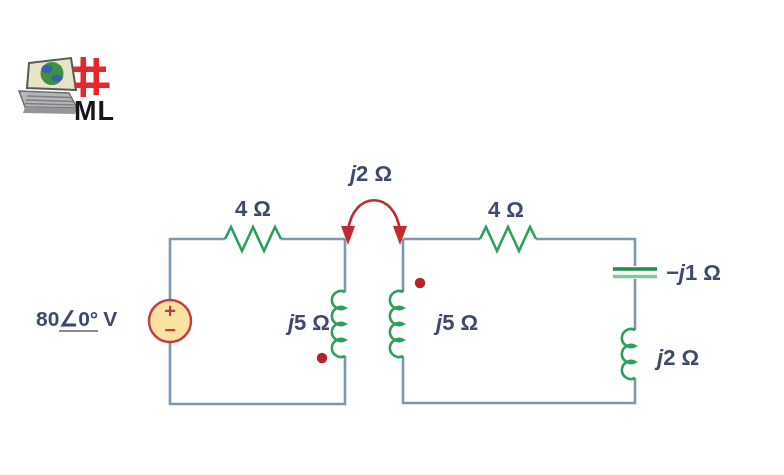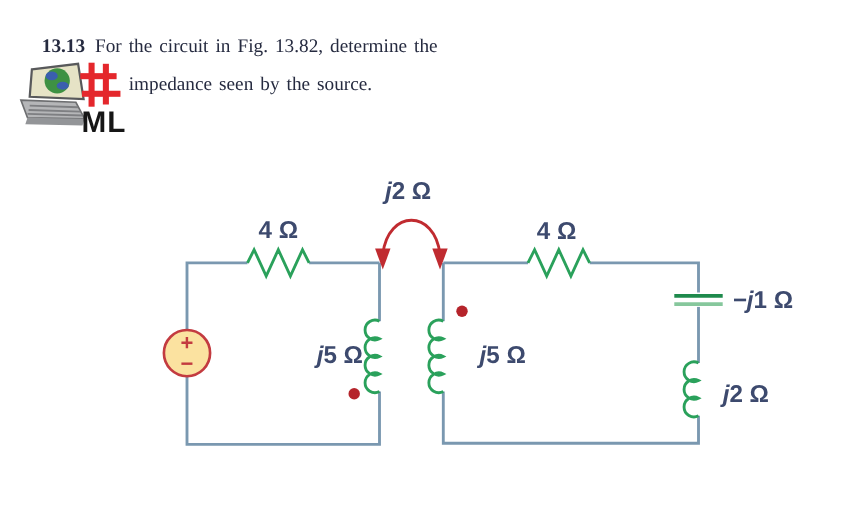--- a/index.html
+++ b/index.html
@@ -27,24 +27,20 @@
   .srcCircle{fill:#fbe2a0;stroke:#c33b40;stroke-width:2.4;}
   text.lbl{font-family:"Liberation Sans",sans-serif;font-weight:bold;font-size:22px;fill:#3d4a6e;}
   text.sg{font-family:"Liberation Sans",sans-serif;font-weight:bold;font-size:20px;fill:#c33b40;}
   .it{font-style:italic;}
 </style>
 </head>
 <body>
 
 <div class="page">
 
-  <div class="stmt" id="line1">
-    <b class="num">13.13</b><span>For the circuit in Fig. 13.82, determine the</span>
-  </div>
-  <div class="stmt" id="line2">impedance seen by the source.</div>
 
   <svg class="circ" width="784" height="475" viewBox="0 0 784 475">
     <g transform="translate(17,57)">
       <polygon points="12,6 54,1 59,33 10,31" fill="#e6e3c6" stroke="#58595b" stroke-width="2"></polygon>
       <circle cx="35" cy="16.5" r="11.5" fill="#3e9143"></circle>
       <ellipse cx="30" cy="12" rx="5.5" ry="4" fill="#3a5fae"></ellipse>
       <ellipse cx="40" cy="21" rx="5.5" ry="3.6" fill="#3a5fae"></ellipse>
       <polygon points="2,34 52,36 60,51 8,50" fill="#b5b6b8" stroke="#6d6e70" stroke-width="1.5"></polygon>
       <path d="M10,39 L54,40.5 M9,43 L56,44.5 M8,46.5 L58,48" stroke="#7e7f82" stroke-width="1.6" fill="none"></path>
       <polygon points="8,50 60,51 58,57 6,56" fill="#939598"></polygon>
@@ -53,20 +49,22 @@
     <g transform="translate(73,57)" fill="#e4272c">
       <rect x="7.5" y="0" width="5.5" height="40"></rect>
       <rect x="20.5" y="1" width="5.5" height="37"></rect>
       <rect x="0" y="9.5" width="33" height="5.5"></rect>
       <rect x="1.5" y="25.5" width="35" height="5.5"></rect>
     </g>
   </svg>
 
   <div class="ml">ML</div>
 
+  <div class="srclbl"><span>80</span><span class="ang">∠0°</span><span class="v">V</span>
+  </div>
 
   <svg class="circ" width="784" height="475" viewBox="0 0 784 475">
 
     <path class="wire" d="M170,300 L170,239 L225,239"></path>
     <path class="wire" d="M281,239 L345,239"></path>
     <path class="wire" d="M345,239 L345,292"></path>
     <path class="wire" d="M345,356 L345,404 L170,404 L170,342"></path>
 
     <path class="wire" d="M403,239 L403,292"></path>
     <path class="wire" d="M403,239 L480,239"></path>

